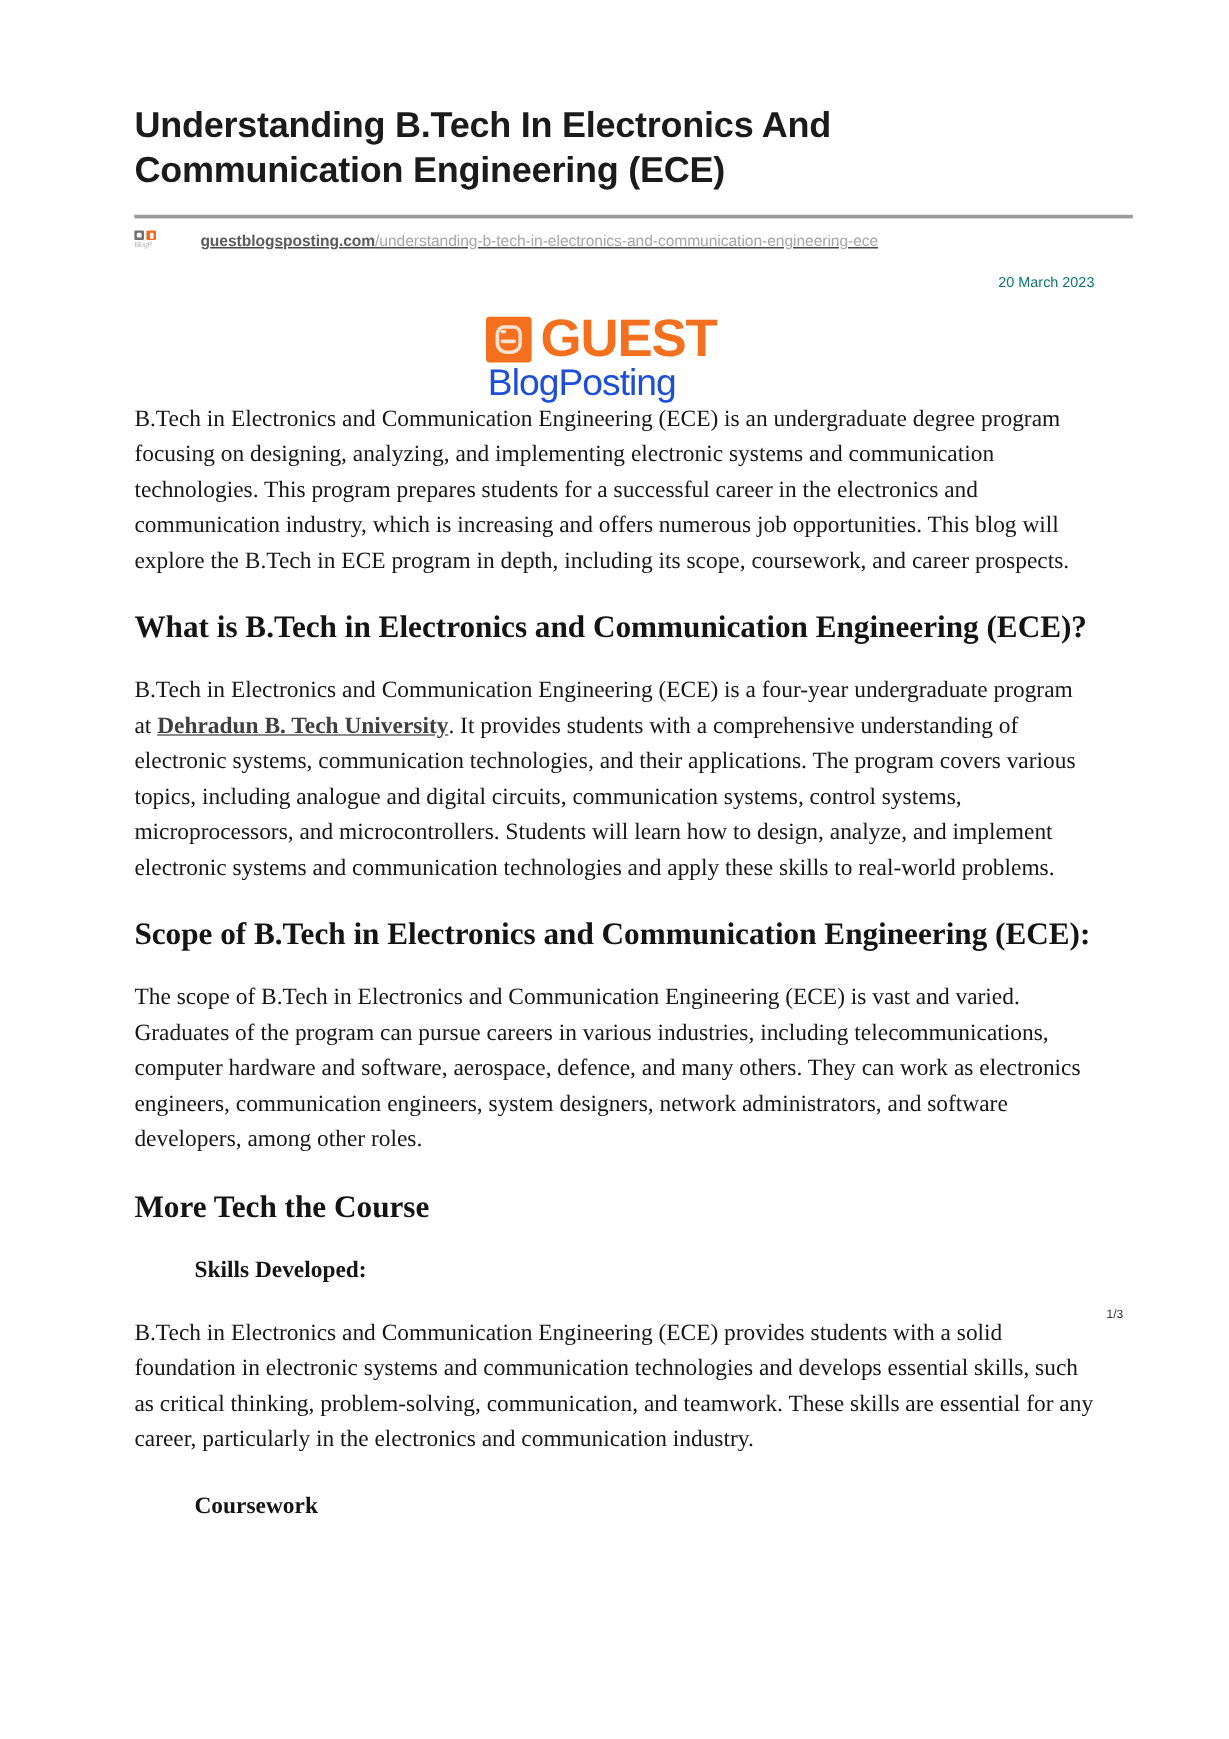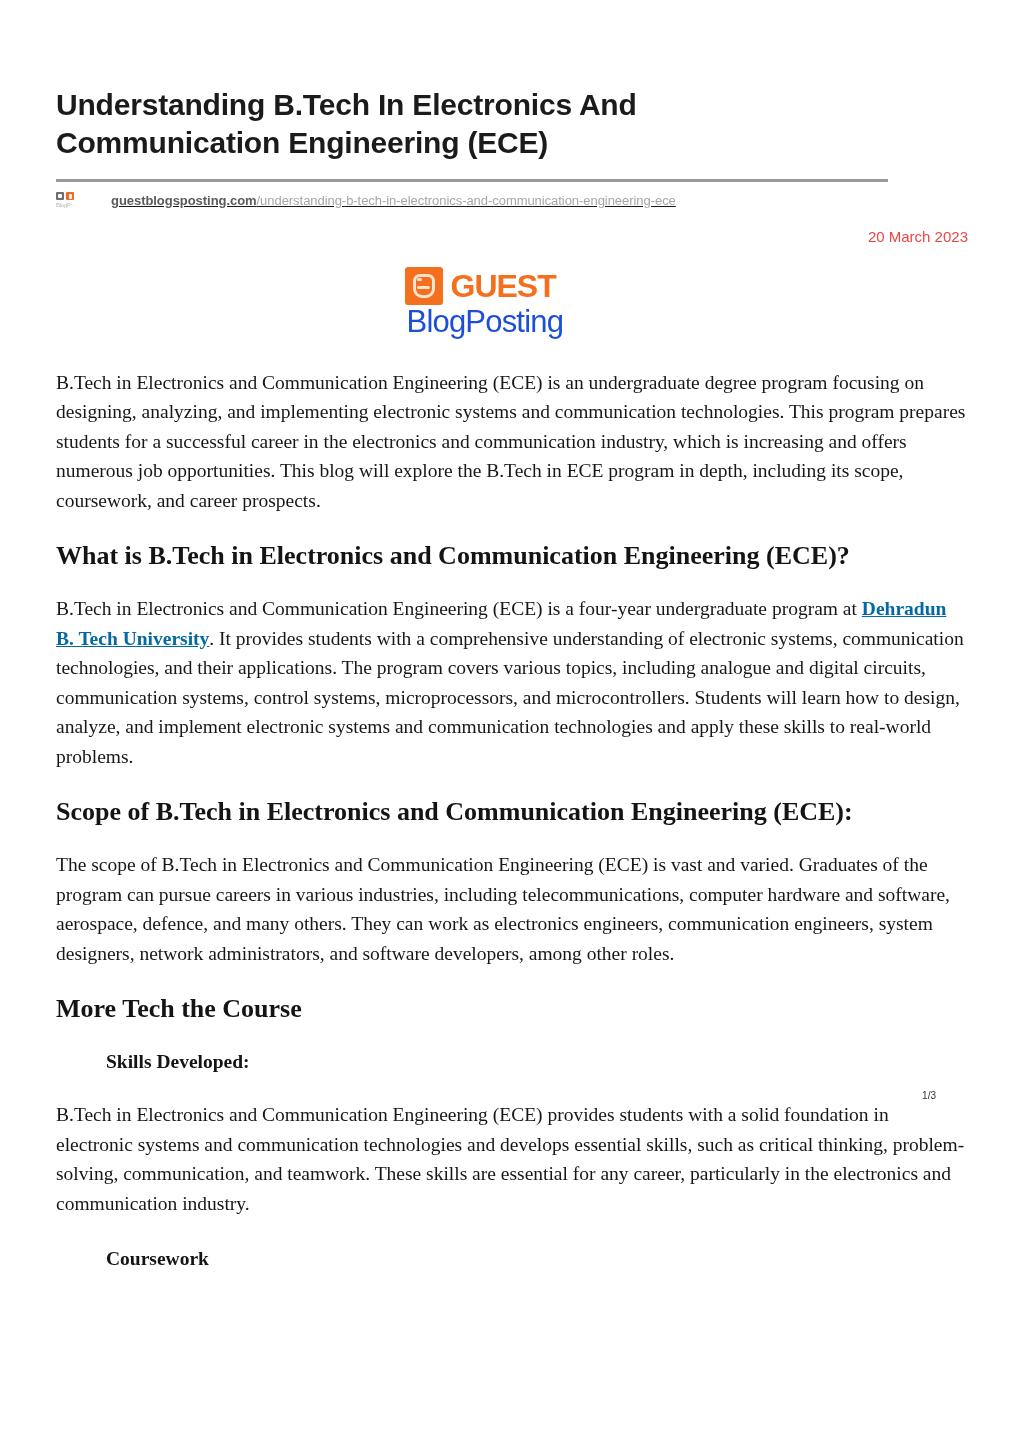--- a/index.html
+++ b/index.html
@@ -15,21 +15,21 @@
     font-family: "Liberation Serif", "DejaVu Serif", serif;
     color: #1a1a1a;
     overflow: hidden;
   }
   .page {
     position: absolute;
     left: 0; top: 0;
     width: 1024px;
     height: 1125px;
     box-sizing: border-box;
-    padding: 0 56px;
+    padding: 0 112px;
   }
 
   
   .doc-title {
     margin: 0;
     padding-top: 86px;
     font-family: "Liberation Sans", "DejaVu Sans", sans-serif;
     font-size: 30px;
     font-weight: bold;
     line-height: 1.28;
@@ -107,22 +107,22 @@
   }
   .source-url .path {
     color: #a6a6a6;
     font-weight: normal;
   }
 
   .doc-date {
     margin-top: 16px;
     text-align: right;
     font-family: "Liberation Sans", "DejaVu Sans", sans-serif;
-    font-size: 15px;
-    color: #ef4444;
+    font-size: 12px;
+    color: #0f766e;
   }
 
   
   .logo-block {
     margin-top: 22px;
     display: flex;
     justify-content: center;
   }
   .logo {
     width: 215px;
@@ -164,39 +164,39 @@
     position: absolute;
     left: 12.5px;
     top: 11px;
     width: 5px;
     height: 3.5px;
     background: #fde2cf;
     border-radius: 2px;
   }
   .logo-word {
     font-family: "Liberation Sans", "DejaVu Sans", sans-serif;
-    font-size: 32px;
+    font-size: 44px;
     font-weight: bold;
     color: #f4701f;
     line-height: 38px;
     letter-spacing: -1px;
     margin-left: 8px;
   }
   .logo-sub {
     font-family: "Liberation Sans", "DejaVu Sans", sans-serif;
     font-size: 31px;
     color: #1d4ed8;
     line-height: 32px;
     letter-spacing: -0.8px;
     margin-top: 1px;
     margin-left: 2px;
   }
 
   
-  .content { margin-top: 30px; }
+  .content { }
 
   p.body-par {
     margin: 0 0 26px 0;
     font-size: 19.5px;
     line-height: 29.5px;
     color: #171717;
     text-align: left;
   }
   h2.sec-head {
     margin: 0 0 24px 0;
@@ -210,21 +210,21 @@
     font-size: 19.5px;
     font-weight: bold;
     line-height: 29px;
     color: #141414;
   }
   h3.sub-head.indented { padding-left: 50px; }
 
   .inline-link {
     font-weight: bold;
     text-decoration: underline;
-    color: #0369a1;
+    color: #404040;
     text-align: center;
   }
 
   .footer-page {
     position: absolute;
     right: 88px;
     bottom: 24px;
     font-family: Liberation Sans, sans-serif;
     font-size: 10px;
     color: #333333;

